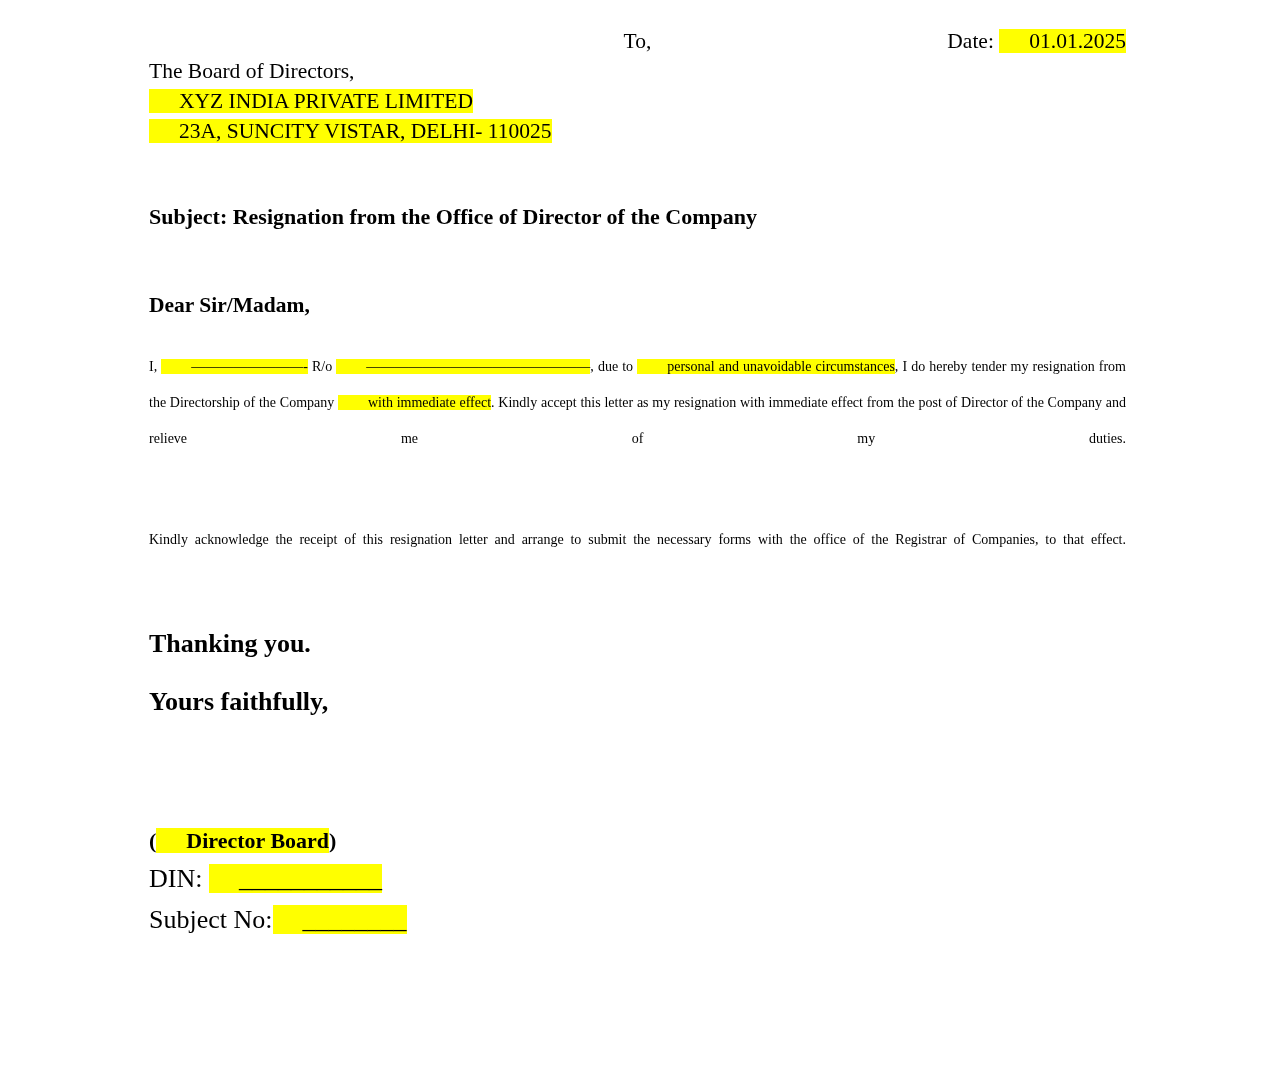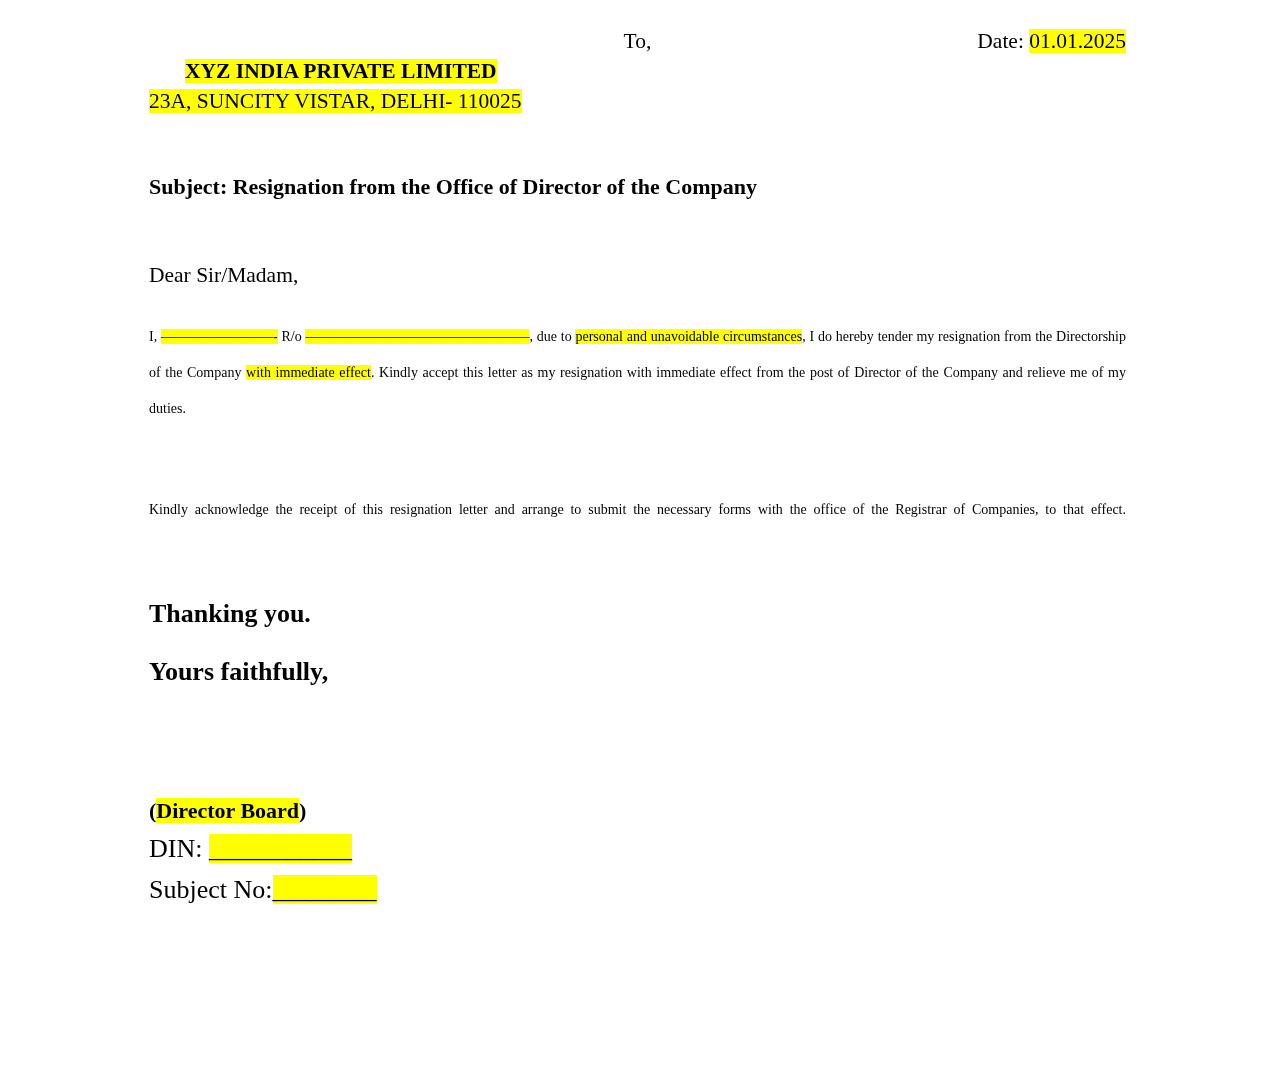--- a/index.html
+++ b/index.html
@@ -23,20 +23,21 @@
   }
   .content {
     position: absolute;
     left: 149px;
     top: 26px;
     width: 977px;
   }
 
   .hl {
     background-color: #ffff00;
+    padding-left: 30px;
   }
 
   
   .header-row {
     position: relative;
     width: 100%;
     height: 30px;
     text-align: center;
   }
   .to-line {
@@ -51,39 +52,39 @@
     font-size: 21.5px;
     line-height: 30px;
     white-space: pre;
   }
   .addr-line {
     font-size: 21.5px;
     line-height: 30px;
     white-space: pre;
   }
   .addr-line.bold {
-    font-weight: bold;
-    margin-left: 36px;
+    font-weight: normal;
   }
 
   
   .subject {
     margin-top: 56px;
     font-size: 22px;
     font-weight: bold;
     line-height: 30px;
     white-space: pre;
   }
 
   
   .salutation {
     margin-top: 58px;
     font-size: 21.5px;
     line-height: 30px;
     white-space: pre;
+    font-weight: bold;
   }
 
   
   .para {
     margin-top: 29px;
     font-size: 14px;
     line-height: 36px;
     text-align: justify;
     text-justify: inter-word;
   }
@@ -131,20 +132,21 @@
 </head>
 <body>
 
 <div class="page">
   <div class="content">
 
     <div class="header-row">
       <div class="to-line">To,</div>
       <div class="date-line"><span>Date: </span><span class="hl">01.01.2025</span></div>
     </div>
+    <div class="addr-line">The Board of Directors,</div>
     <div class="addr-line bold"><span class="hl">XYZ INDIA PRIVATE LIMITED</span></div>
     <div class="addr-line"><span class="hl">23A, SUNCITY VISTAR, DELHI- 110025</span></div>
 
     <div class="subject">Subject: Resignation from the Office of Director of the Company</div>
 
     <div class="salutation">Dear Sir/Madam,</div>
 
     <div class="para"><span>I, </span><span class="hl blank-dash">————————-</span><span> R/o </span><span class="hl blank-dash">————————————————</span><span>, due to </span><span class="hl">personal and unavoidable circumstances</span><span>, I do hereby tender my resignation from the Directorship of the Company </span><span class="hl">with immediate effect</span><span>. Kindly accept this letter as my resignation with immediate effect from the post of Director of the Company and relieve me of my duties.</span></div>
 
     <div class="para">Kindly acknowledge the receipt of this resignation letter and arrange to submit the necessary forms with the office of the Registrar of Companies, to that effect.</div>

